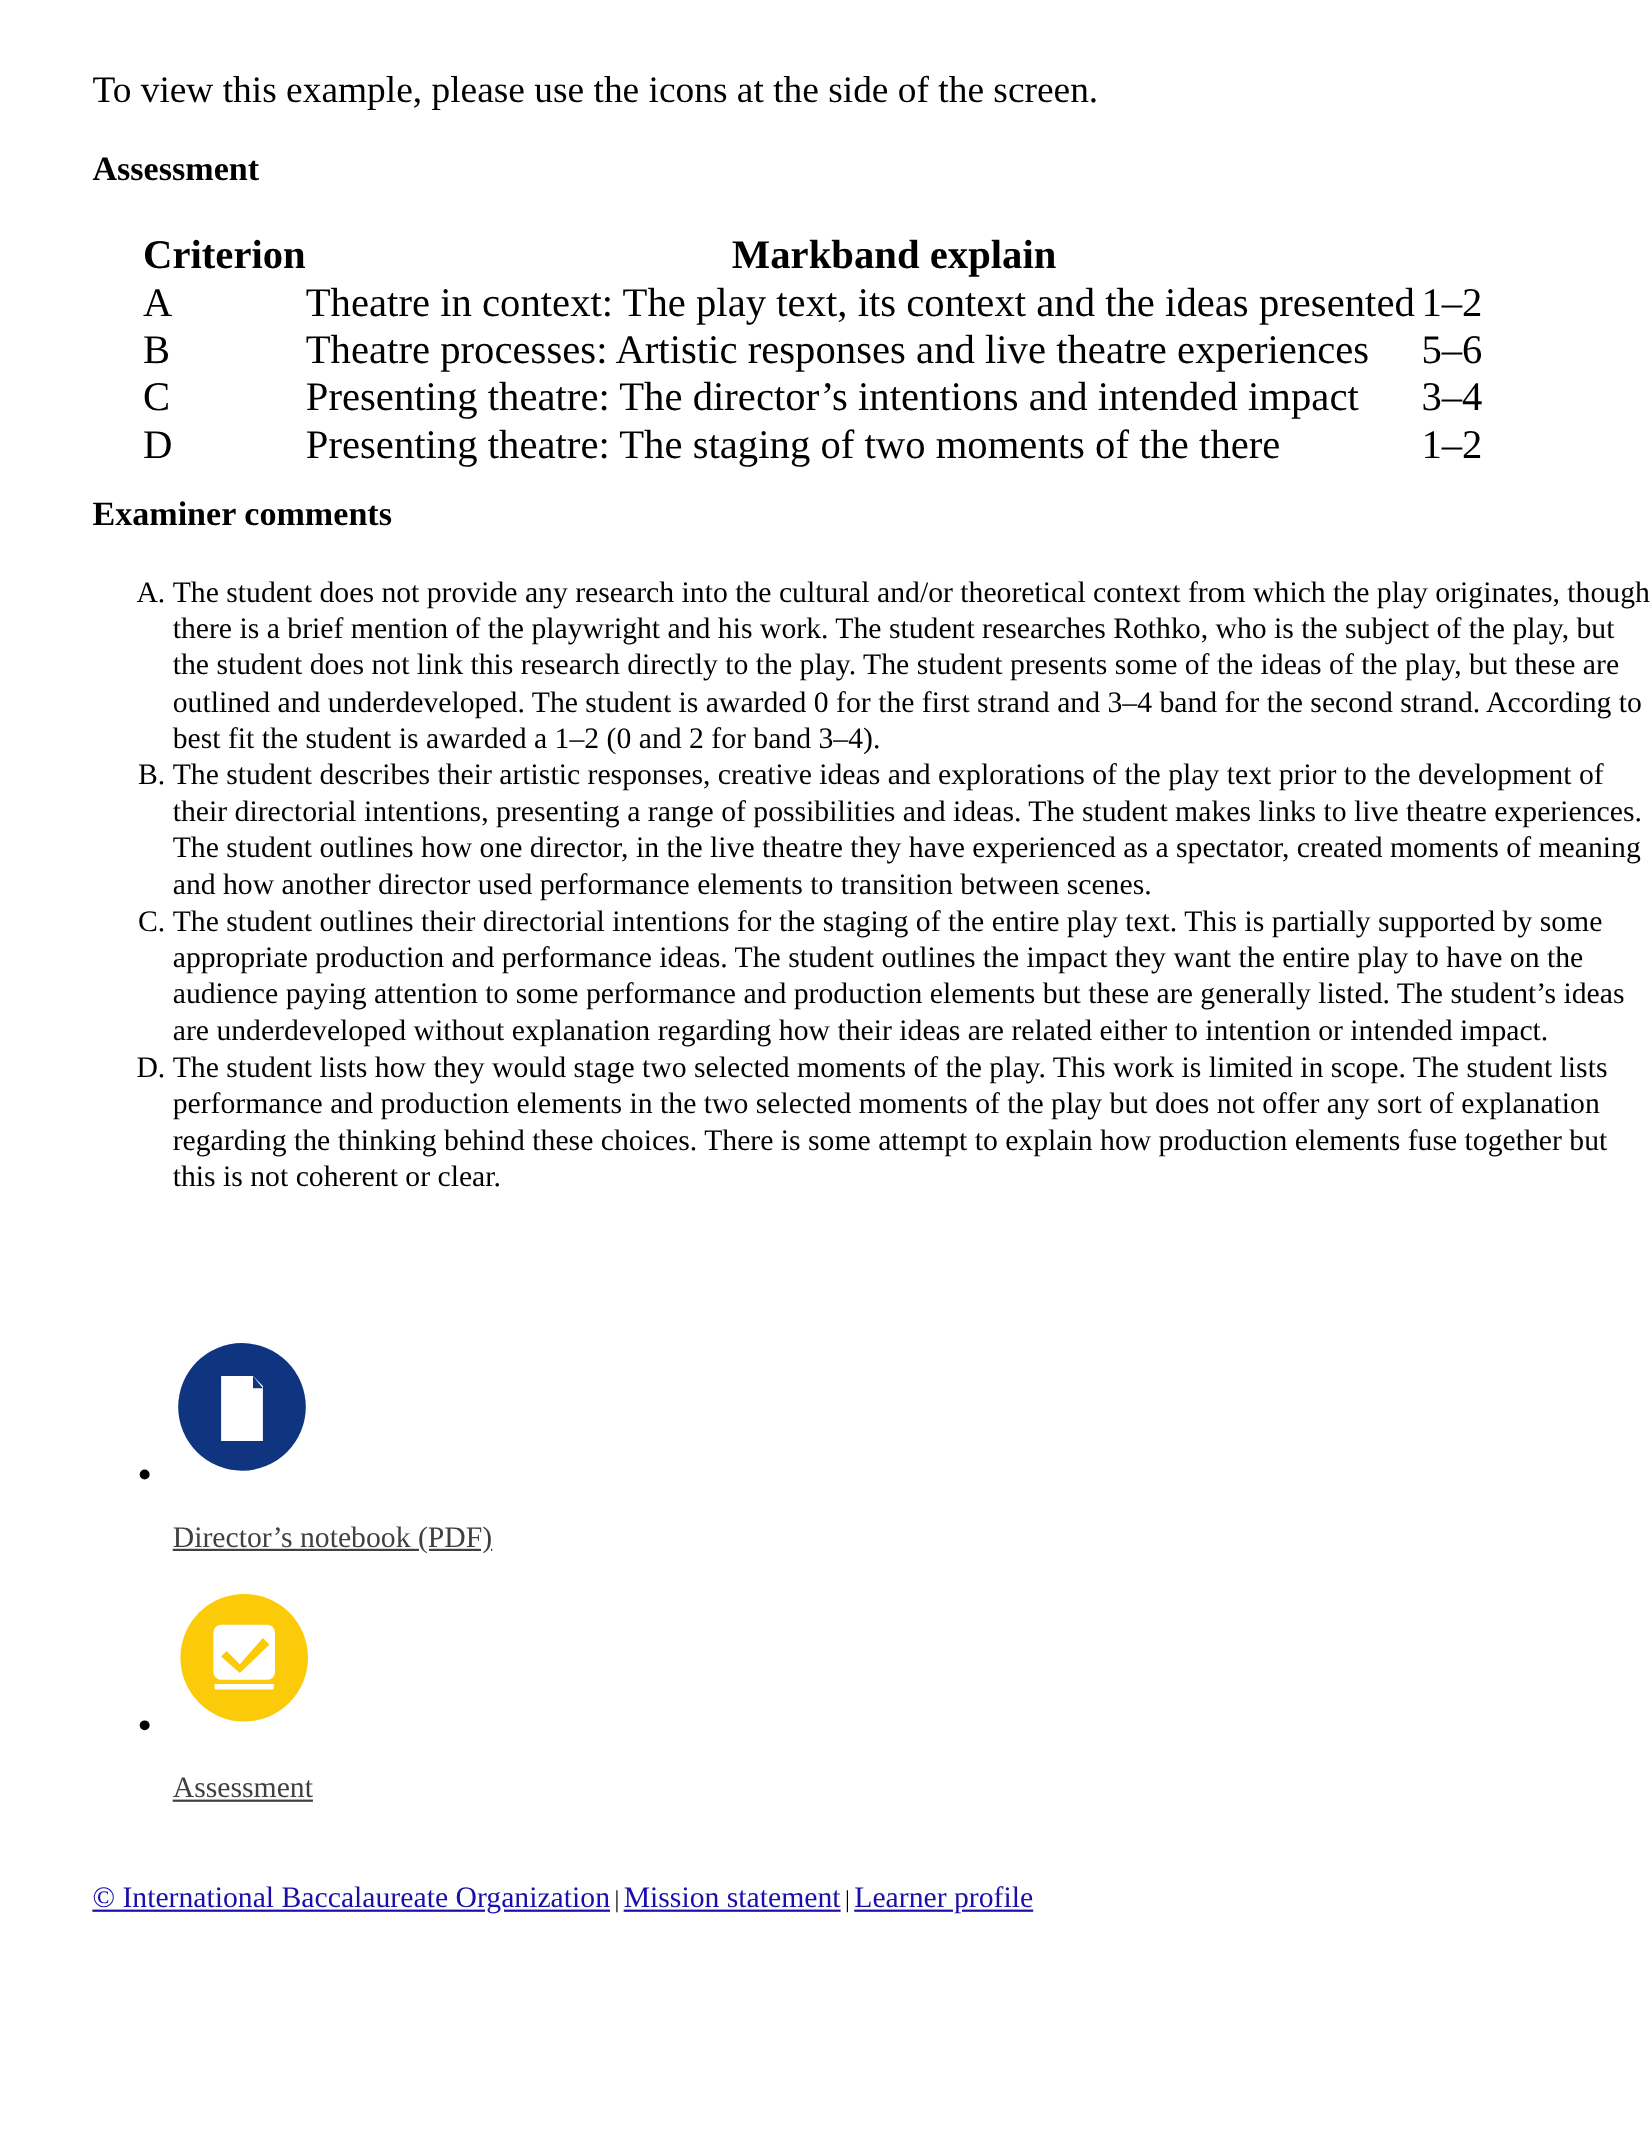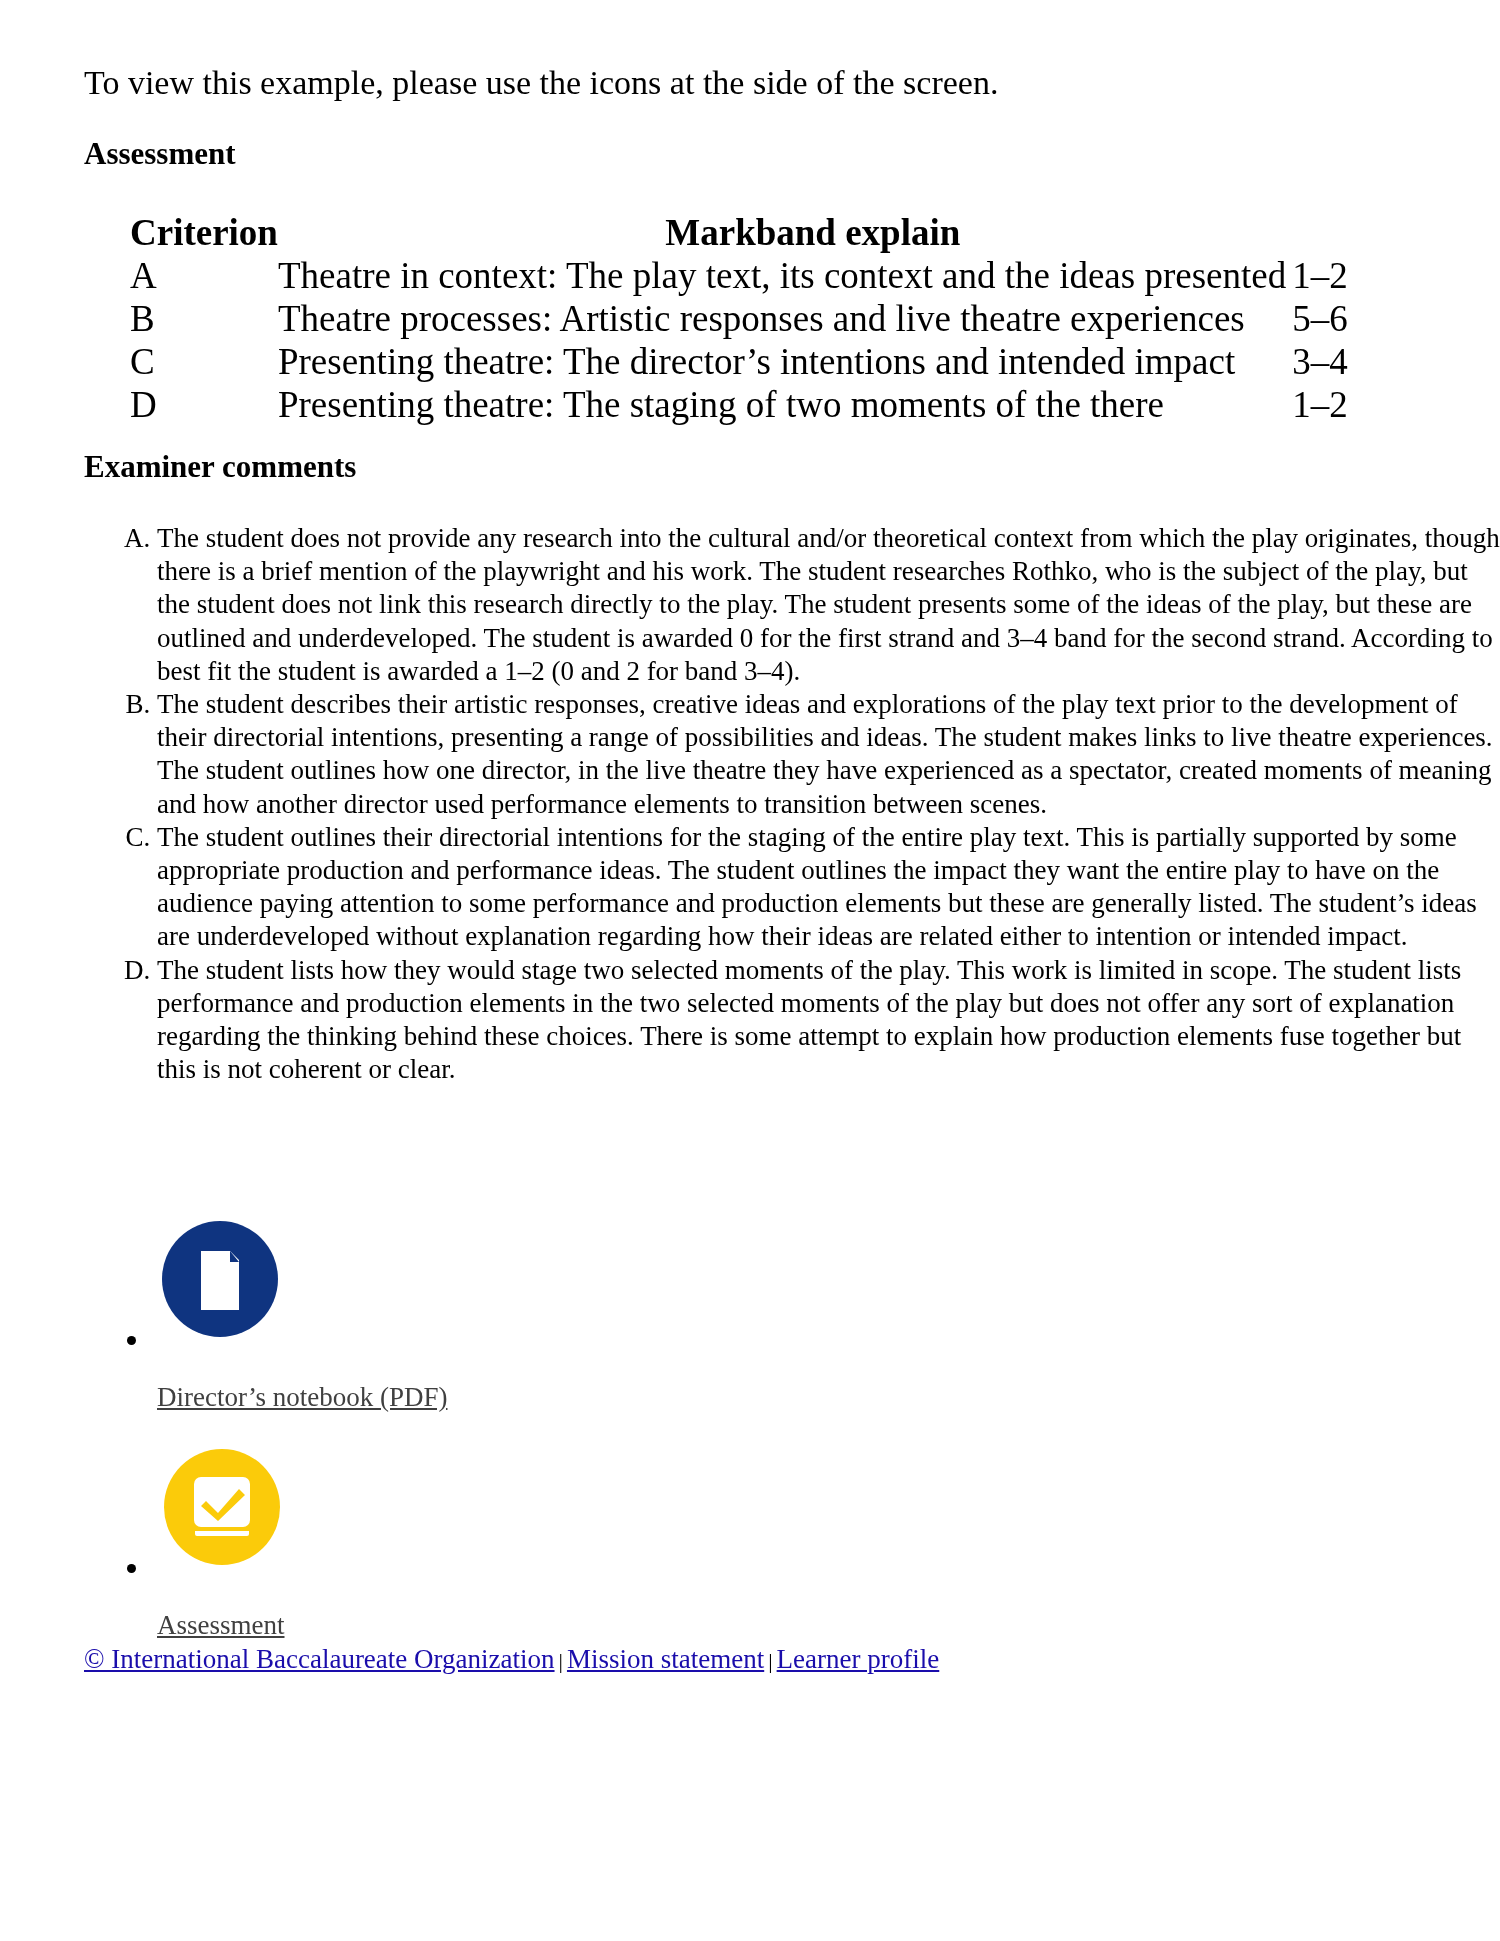--- a/index.html
+++ b/index.html
@@ -131,24 +131,24 @@
     font-size: 27px;
     line-height: 34px;
     color: #404040;
     text-decoration: underline;
     white-space: nowrap;
     cursor: pointer;
   }
 
   .footer {
     position: absolute;
-    top: 1644px;
-    left: 0;
-    font-size: 27px;
-    line-height: 30px;
+    top: 1701px;
+    left: 0;
+    font-size: 27px;
+    line-height: 48px;
     white-space: nowrap;
     text-align: right;
   }
   .footer a {
     color: #1a0dab;
     text-decoration: underline;
     cursor: pointer;
   }
   .footer .sep {
     color: #000;

